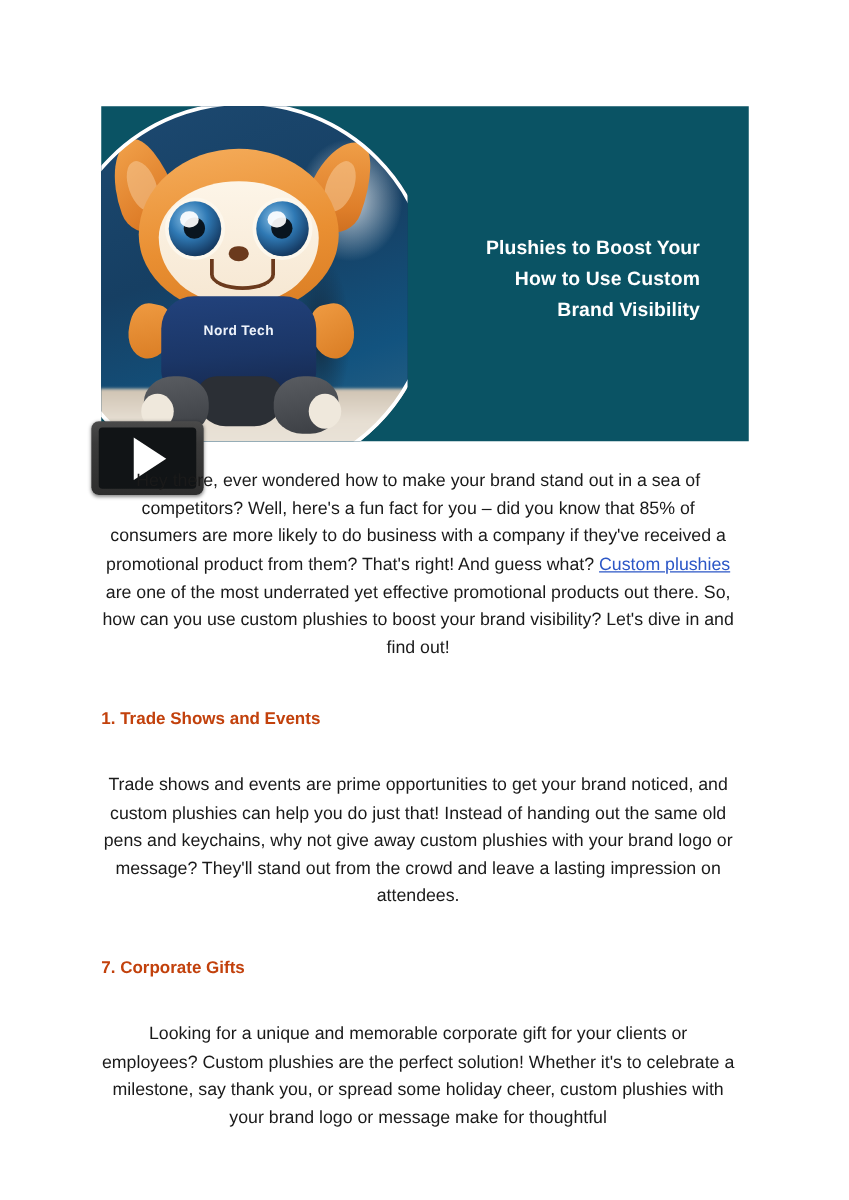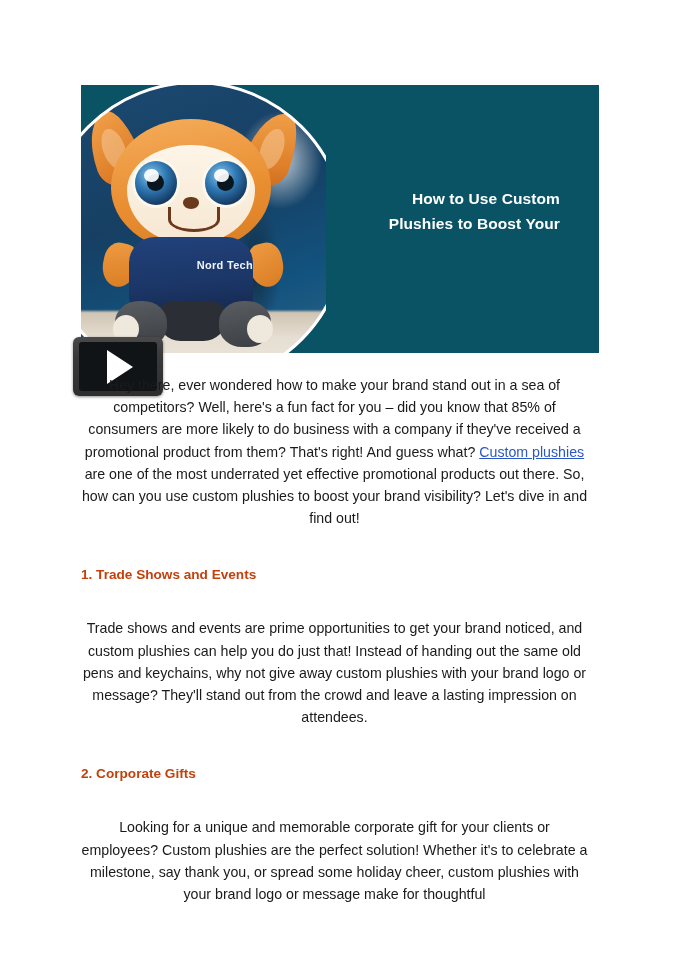--- a/index.html
+++ b/index.html
@@ -184,21 +184,21 @@
     width: 124px;
     height: 76px;
     background: linear-gradient(175deg, #22427c 0%, #1b3667 60%, #16294f 100%);
     border-radius: 26px 26px 16px 16px;
   }
   .shirt-text {
     position: absolute;
     left: 0;
     right: 0;
     top: 22px;
-    text-align: right;
+    text-align: center;
     color: #eef3fb;
     font-size: 11px;
     font-weight: bold;
     letter-spacing: .3px;
     font-family: "Liberation Sans", sans-serif;
   }
   .arm {
     position: absolute;
     top: 138px;
     width: 34px;
@@ -369,22 +369,23 @@
 
           <div class="lap"></div>
           <div class="foot left"></div>
           <div class="foot right"></div>
         </div>
       </div>
       <div class="photo-ring"></div>
     </div>
 
     <div class="banner-title">
+      <div>Plushies to Boost Your</div>
       <div>How to Use Custom</div>
-      <div>Plushies to Boost Your</div>
+      <div>Brand Visibility</div>
     </div>
   </div>
 
   <div class="play-overlay">
     <div class="screen"></div>
     <div class="play-triangle"></div>
   </div>
 
   <div class="content">
 
@@ -393,20 +394,20 @@
     <div class="gap-lg"></div>
 
     <h2 class="heading">1.  Trade Shows and Events</h2>
 
     <div class="gap-md"></div>
 
     <p class="para">Trade shows and events are prime opportunities to get your brand noticed, and custom plushies can help you do just that! Instead of handing out the same old pens and keychains, why not give away custom plushies with your brand logo or message? They'll stand out from the crowd and leave a lasting impression on attendees.</p>
 
     <div class="gap-lg"></div>
 
-    <h2 class="heading">2. Corporate Gifts</h2>
+    <h2 class="heading">7. Corporate Gifts</h2>
 
     <div class="gap-md"></div>
 
     <p class="para">Looking for a unique and memorable corporate gift for your clients or employees? Custom plushies are the perfect solution! Whether it's to celebrate a milestone, say thank you, or spread some holiday cheer, custom plushies with your brand logo or message make for thoughtful</p>
 
   </div>
 </div>
 
 </body></html>

